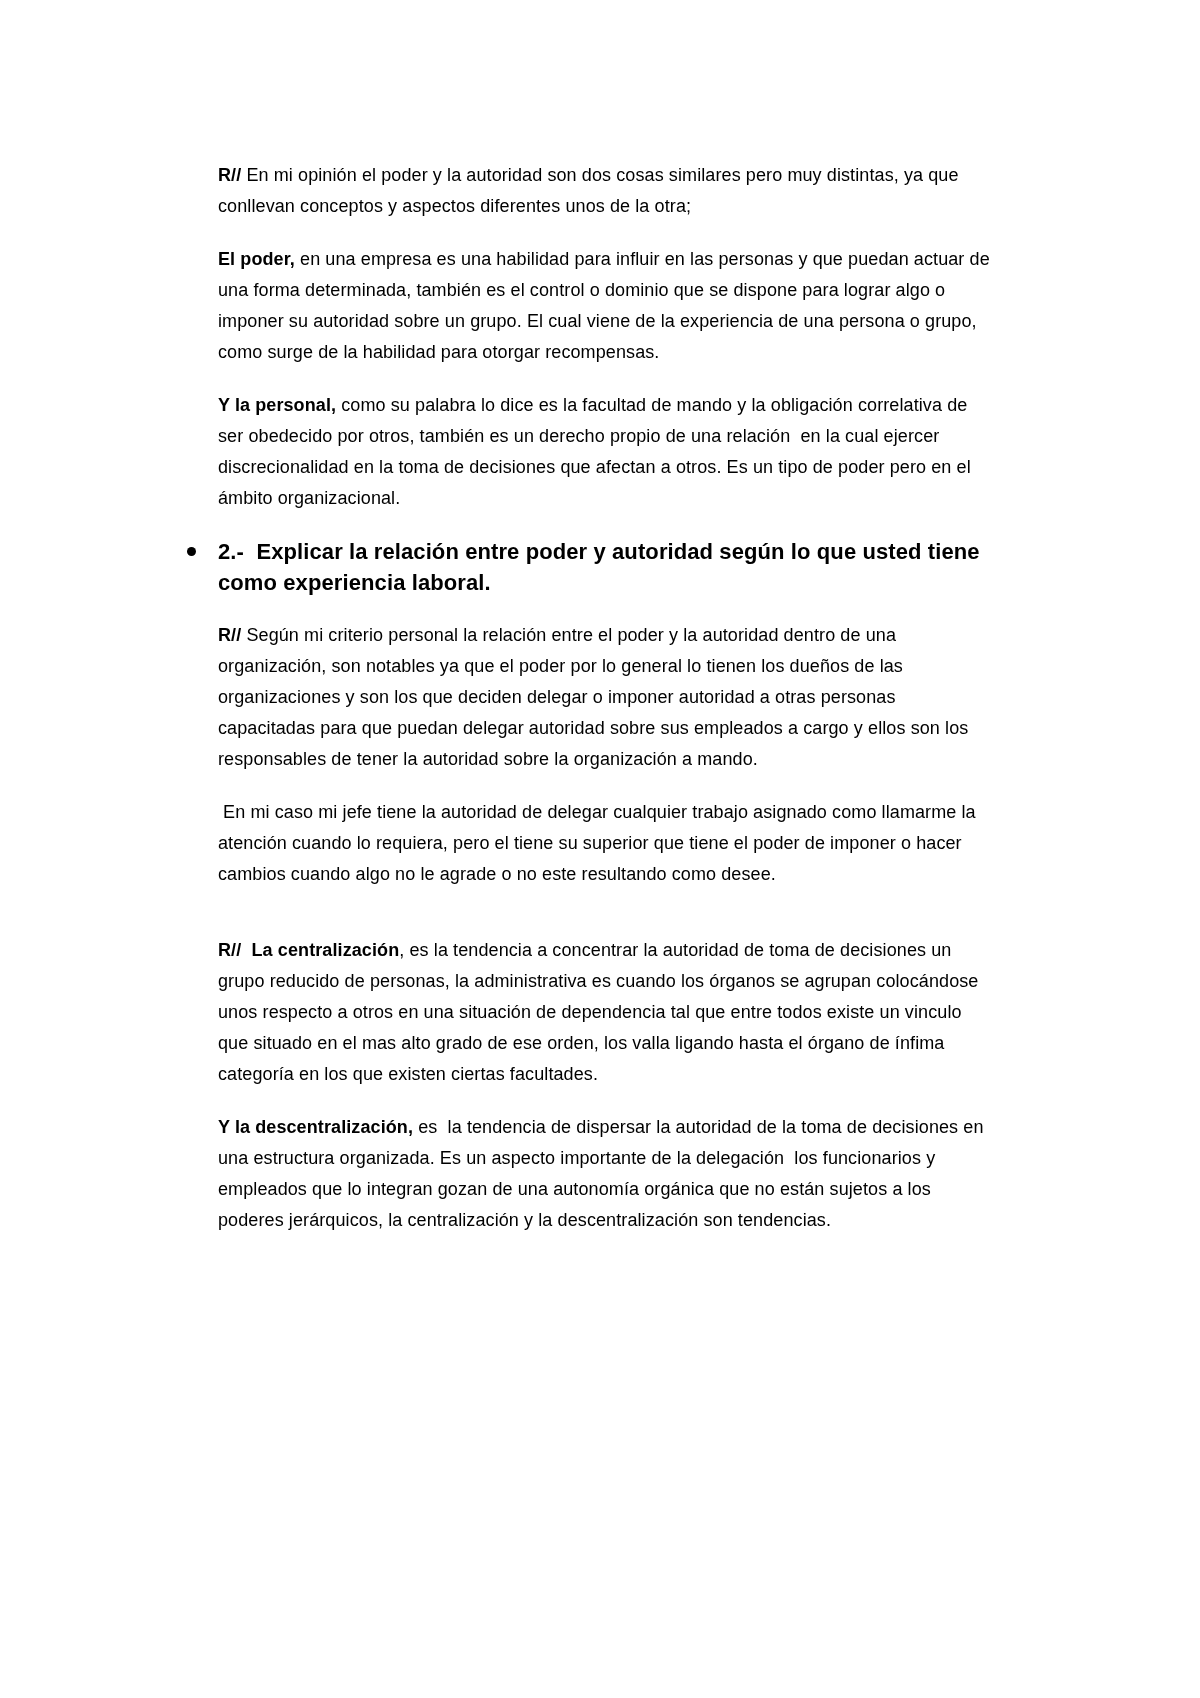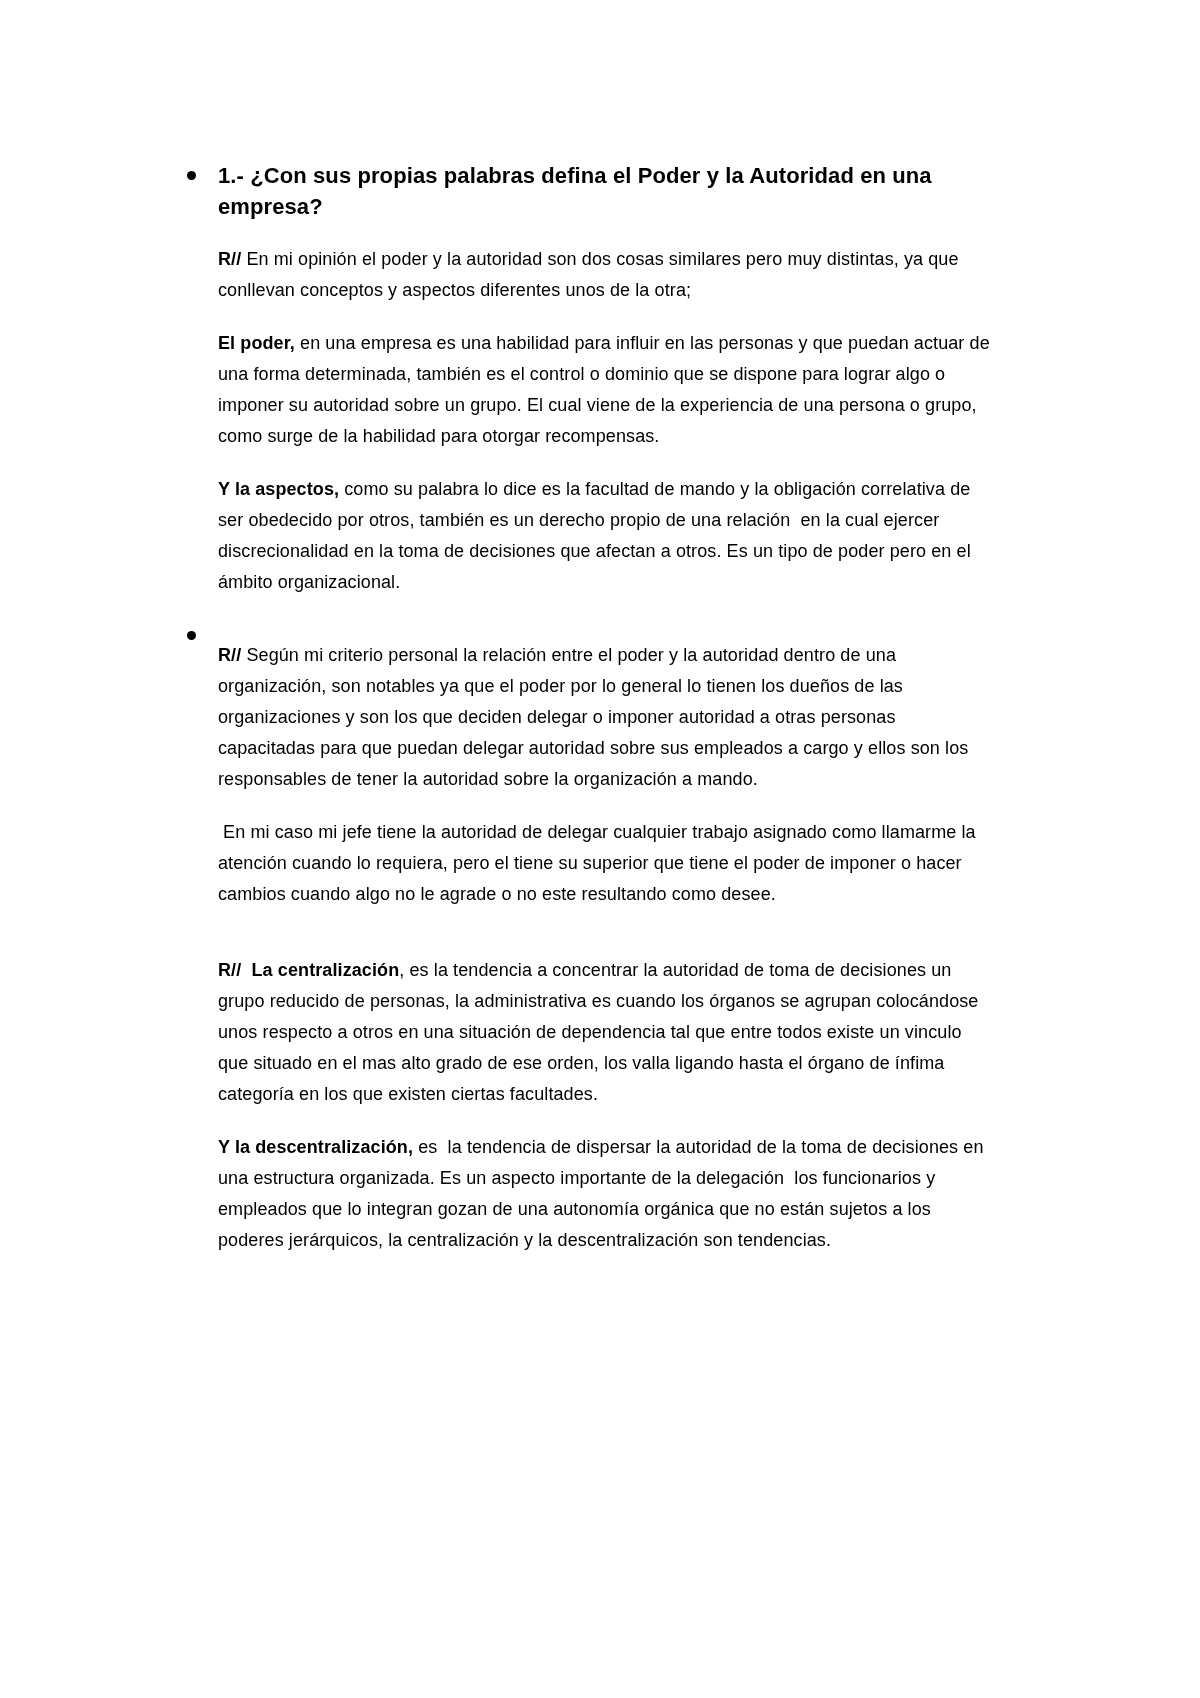--- a/index.html
+++ b/index.html
@@ -51,31 +51,28 @@
     letter-spacing: 0.1px;
   }
   .run { white-space: pre-wrap; }
   .run.bold { font-weight: bold; }
 </style>
 </head>
 <body>
 
 <div class="doc" id="sections-root">
     <section class="qa-section">
-      <div class="heading-row">
-        <span class="bullet"></span>
-        <h2 class="q-heading">1.- ¿Con sus propias palabras defina el Poder y la Autoridad en una empresa?</h2>
-      </div>
       <p class="answer"><span class="run bold">R//</span><span class="run"> En mi opinión el poder y la autoridad son dos cosas similares pero muy distintas, ya que conllevan conceptos y aspectos diferentes unos de la otra;</span></p>
       <p class="answer"><span class="run bold">El poder,</span><span class="run"> en una empresa es una habilidad para influir en las personas y que puedan actuar de una forma determinada, también es el control o dominio que se dispone para lograr algo o imponer su autoridad sobre un grupo. El cual viene de la experiencia de una persona o grupo, como surge de la habilidad para otorgar recompensas.</span></p>
-      <p class="answer"><span class="run bold">Y la aspectos,</span><span class="run"> como su palabra lo dice es la facultad de mando y la obligación correlativa de ser obedecido por otros, también es un derecho propio de una relación  en la cual ejercer discrecionalidad en la toma de decisiones que afectan a otros. Es un tipo de poder pero en el ámbito organizacional.</span></p>
+      <p class="answer"><span class="run bold">Y la personal,</span><span class="run"> como su palabra lo dice es la facultad de mando y la obligación correlativa de ser obedecido por otros, también es un derecho propio de una relación  en la cual ejercer discrecionalidad en la toma de decisiones que afectan a otros. Es un tipo de poder pero en el ámbito organizacional.</span></p>
     </section>
     <section class="qa-section">
       <div class="heading-row">
         <span class="bullet"></span>
+        <h2 class="q-heading">2.-  Explicar la relación entre poder y autoridad según lo que usted tiene como experiencia laboral.</h2>
       </div>
       <p class="answer"><span class="run bold">R//</span><span class="run"> Según mi criterio personal la relación entre el poder y la autoridad dentro de una organización, son notables ya que el poder por lo general lo tienen los dueños de las organizaciones y son los que deciden delegar o imponer autoridad a otras personas capacitadas para que puedan delegar autoridad sobre sus empleados a cargo y ellos son los responsables de tener la autoridad sobre la organización a mando.</span></p>
       <p class="answer"><span class="run"> En mi caso mi jefe tiene la autoridad de delegar cualquier trabajo asignado como llamarme la atención cuando lo requiera, pero el tiene su superior que tiene el poder de imponer o hacer cambios cuando algo no le agrade o no este resultando como desee.</span></p>
     </section>
     <section class="qa-section extra-gap">
       <p class="answer"><span class="run bold">R//</span><span class="run">  </span><span class="run bold">La centralización</span><span class="run">, es la tendencia a concentrar la autoridad de toma de decisiones un grupo reducido de personas, la administrativa es cuando los órganos se agrupan colocándose unos respecto a otros en una situación de dependencia tal que entre todos existe un vinculo que situado en el mas alto grado de ese orden, los valla ligando hasta el órgano de ínfima categoría en los que existen ciertas facultades.</span></p>
       <p class="answer"><span class="run bold">Y la descentralización,</span><span class="run"> es  la tendencia de dispersar la autoridad de la toma de decisiones en una estructura organizada. Es un aspecto importante de la delegación  los funcionarios y empleados que lo integran gozan de una autonomía orgánica que no están sujetos a los poderes jerárquicos, la centralización y la descentralización son tendencias.</span></p>
     </section>
   </div>
 

